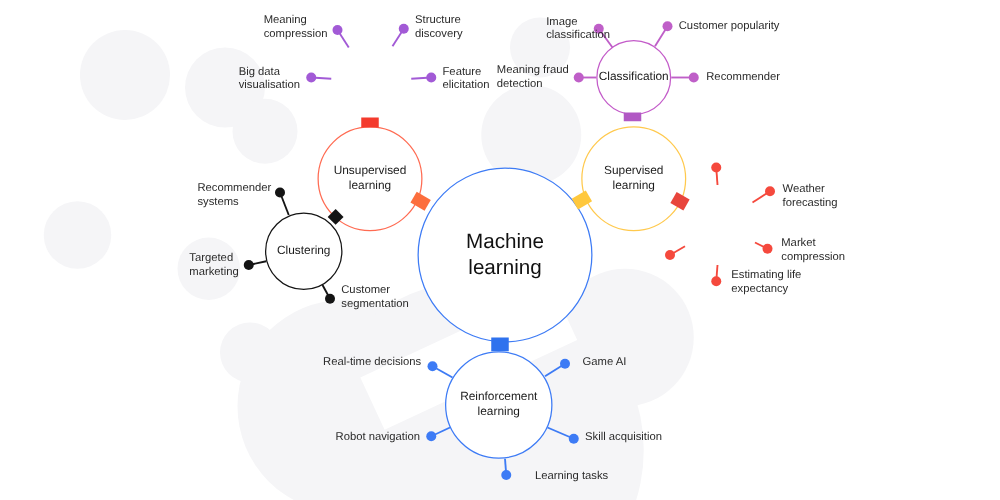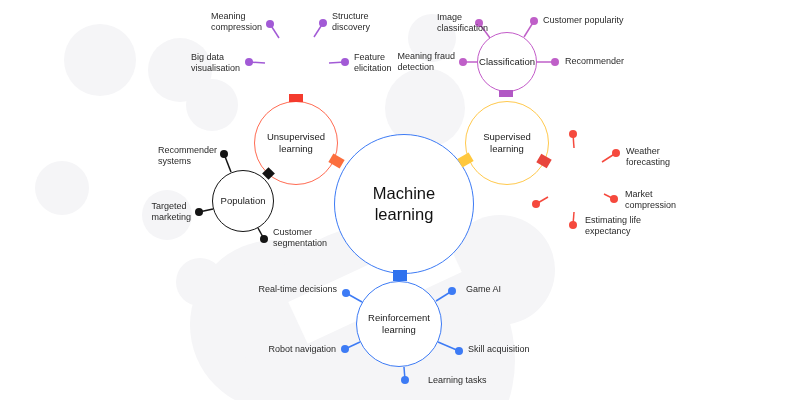--- a/index.html
+++ b/index.html
@@ -96,21 +96,21 @@
   </div>
   <div class="node" style="left:254px;top:101px;width:84px;height:84px;border-color:#FF6B52">
     <span class="nlabel">Unsupervised
 learning</span>
   </div>
   <div class="node" style="left:465px;top:101px;width:84px;height:84px;border-color:#FFC94D">
     <span class="nlabel">Supervised
 learning</span>
   </div>
   <div class="node" style="left:212px;top:170px;width:62px;height:62px;border-color:#141414">
-    <span class="nlabel">Population</span>
+    <span class="nlabel">Clustering</span>
   </div>
   <div class="node" style="left:334px;top:134px;width:140px;height:140px;border-color:#3D7BF5;border-width:1.6px">
     <span class="nlabel big">Machine
 learning</span>
   </div>
   <div class="node" style="left:356px;top:281px;width:86px;height:86px;border-color:#3D7BF5">
     <span class="nlabel">Reinforcement
 learning</span>
   </div>
 

